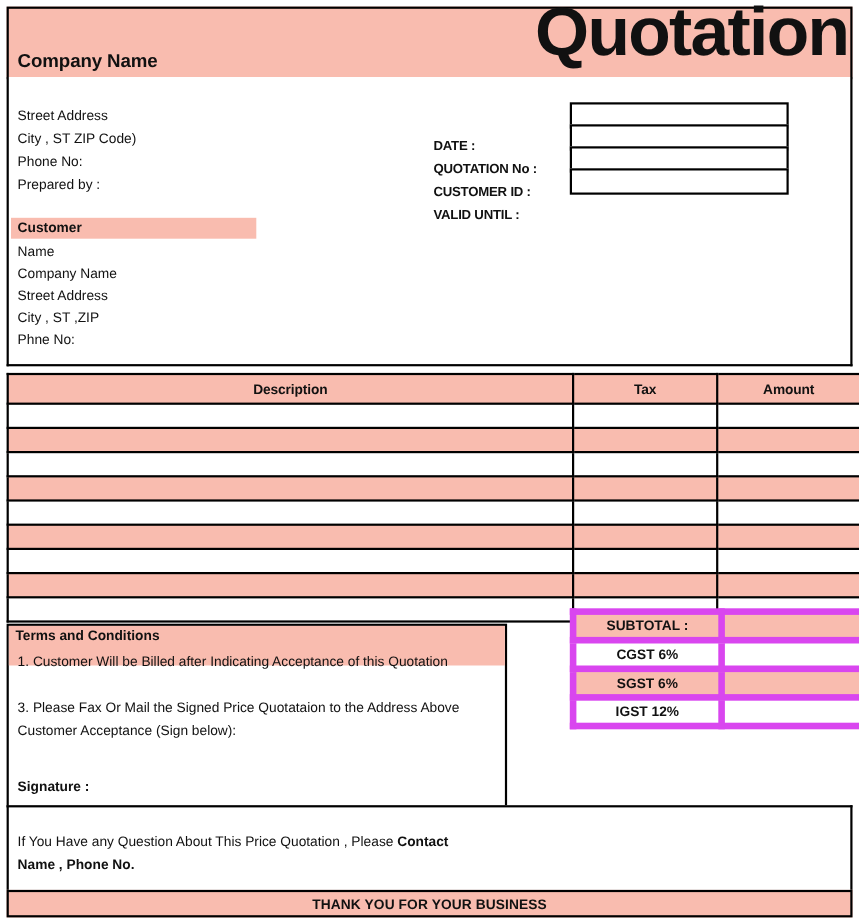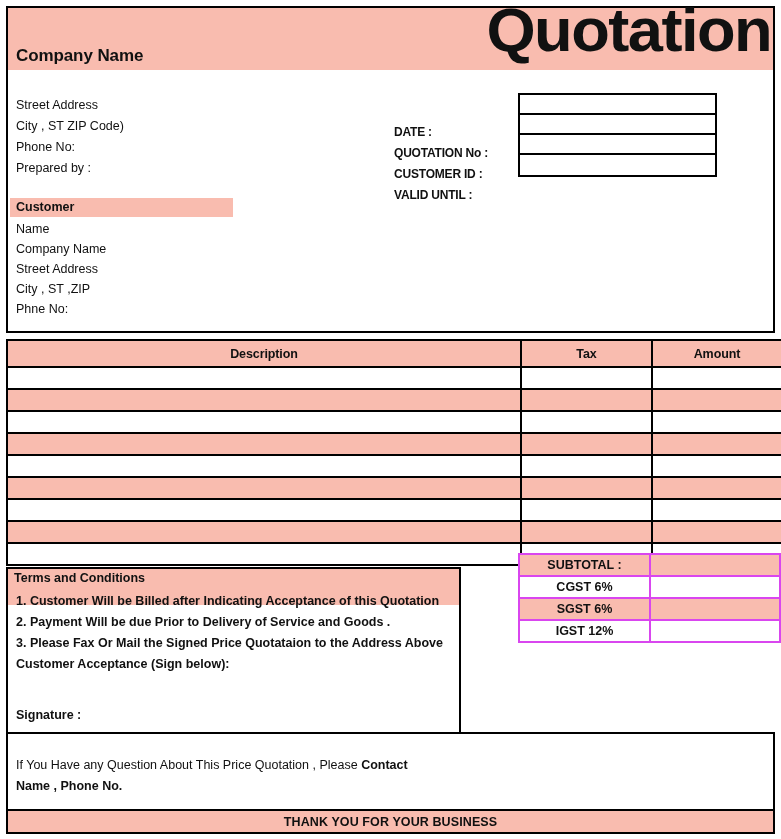--- a/index.html
+++ b/index.html
@@ -148,21 +148,21 @@
   #totals {
     left: 512px; top: 547px;
     width: 257px;
   }
   #totals table {
     border-collapse: collapse;
     table-layout: fixed;
     width: 257px;
   }
   #totals td {
-    border: 2px solid #d946ef;
+    border: 6px solid #d946ef;
     height: 20px;
     padding: 0;
     font-size: 12.5px;
     font-weight: bold;
     text-align: center;
   }
   #totals td.tot-label { width: 129px; }
   #totals td.tot-value { width: 128px; }
   #totals tr.t-pink td { background: #F9BCAF; }
   #totals tr.t-white td { background: #ffffff; }
@@ -184,21 +184,20 @@
     position: absolute;
     left: 6px; top: 2px;
     font-size: 12.5px;
     font-weight: bold;
   }
   .term-line {
     position: absolute;
     left: 8px;
     font-size: 12.5px;
     white-space: nowrap;
-    font-weight: bold;
   }
   #signature-line {
     position: absolute;
     left: 8px;
     top: 139px;
     font-size: 12.5px;
     font-weight: bold;
   }
 
   
@@ -357,21 +356,20 @@
         </tr>
       </tbody>
     </table>
   </div>
 
   <div class="bx" id="terms-box">
     <div id="terms-head">
       <div id="terms-title">Terms and Conditions</div>
     </div>
     <div class="term-line" style="top:25px;">1. Customer Will be Billed after Indicating Acceptance of this Quotation</div>
-    <div class="term-line" style="top:46px;">2. Payment Will be due Prior to Delivery of Service and Goods .</div>
     <div class="term-line" style="top:67px;">3. Please Fax Or Mail the Signed Price Quotataion to the Address Above</div>
     <div class="term-line" style="top:88px;">Customer Acceptance (Sign below):</div>
     <div id="signature-line">Signature :</div>
   </div>
 
   <div class="bx" id="contact-area">
     <div id="contact-l1">
       <span>If You Have any Question About This Price Quotation , Please </span><span class="bold">Contact</span>
     </div>
     <div id="contact-l2">Name , Phone No.</div>

